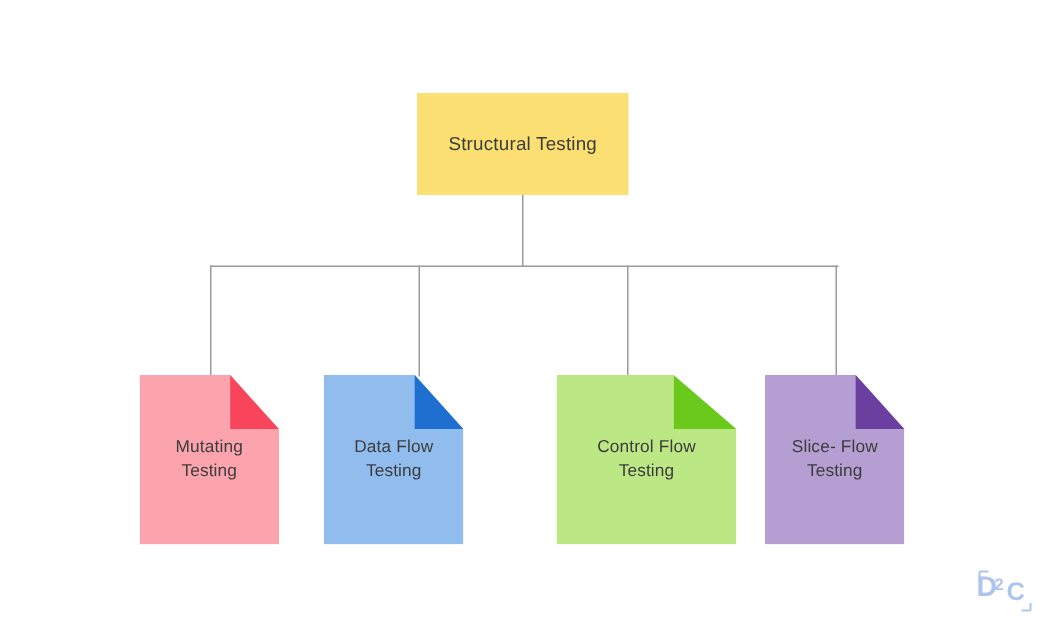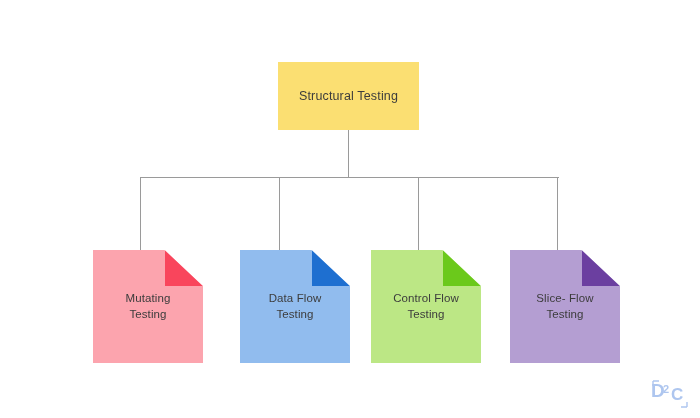--- a/index.html
+++ b/index.html
@@ -75,26 +75,26 @@
   }
   .drop-1 { left: 140px; }
   .drop-2 { left: 279px; }
   .drop-3 { left: 418px; }
   .drop-4 { left: 557px; }
 
   
   .card {
     position: absolute;
     top: 250px;
-    width: 110px;
+    width: 93px;
     height: 113px;
   }
   .card-1 { left: 93px;  }
-  .card-2 { left: 240px; }
-  .card-3 { left: 371px; }
+  .card-2 { left: 216px; }
+  .card-3 { left: 371px; padding-left: 27px; }
   .card-4 { left: 510px; }
 
   .card-body {
     position: absolute;
     inset: 0;
     
     clip-path: polygon(0 0, 65% 0, 100% 32%, 100% 100%, 0 100%);
   }
   .card-fold {
     position: absolute;

